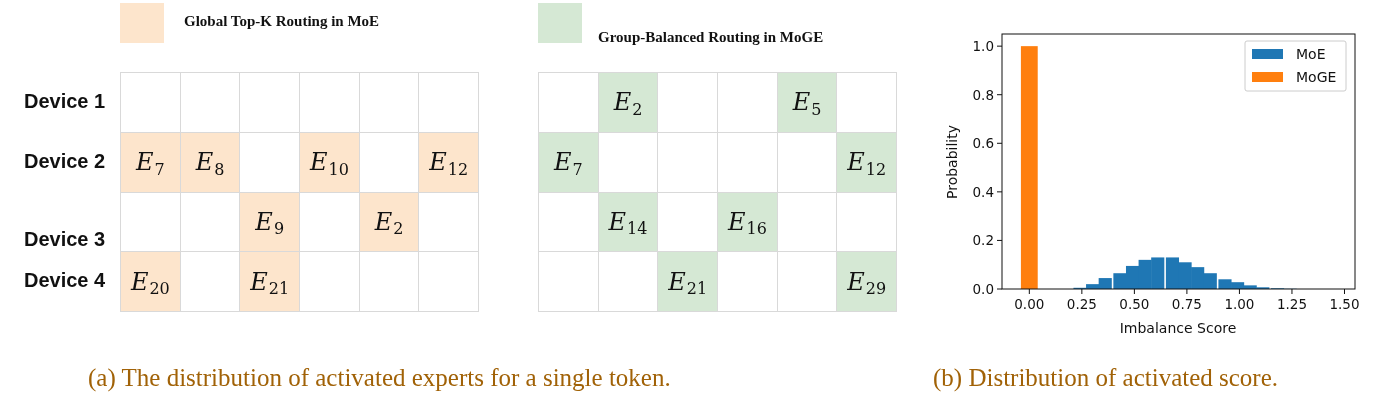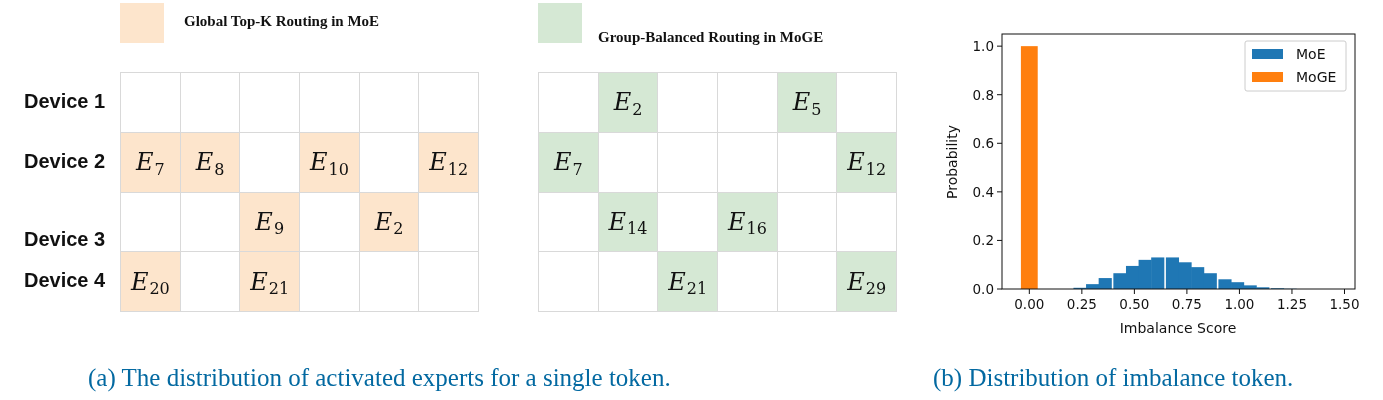--- a/index.html
+++ b/index.html
@@ -7,21 +7,21 @@
 
   .legend-swatch { position: absolute; width: 44px; height: 40px; }
   .legend-label { position: absolute; font-family: "Liberation Serif", serif; font-weight: bold; font-size: 15px; color: #111; white-space: nowrap; }
 
   .row-label { position: absolute; left: 8px; font-family: Liberation Sans, sans-serif; font-weight: bold; font-size: 20px; color: #111; white-space: nowrap; margin-left: 16px; }
 
   .grid { position: absolute; display: grid; grid-template-columns: repeat(6, 59.7px); grid-template-rows: repeat(4, 59.75px); border-top: 1px solid #d9d9d9; border-left: 1px solid #d9d9d9; }
   .cell { border-right: 1px solid #d9d9d9; border-bottom: 1px solid #d9d9d9; box-sizing: border-box; display: flex; align-items: center; justify-content: center; font-family: "DejaVu Serif", serif; font-style: italic; font-size: 24px; color: #111; }
   .cell .sub { font-style: normal; font-size: 16px; position: relative; top: 7px; margin-left: 1px; font-family: "DejaVu Serif", serif; }
 
-  .caption { position: absolute; font-family: "Liberation Serif", serif; font-size: 25px; color: #0369a1; white-space: nowrap; }
+  .caption { position: absolute; font-family: "Liberation Serif", serif; font-size: 25px; color: #a16207; white-space: nowrap; }
 
   #chart { position: absolute; left: 930px; top: 20px; }
   #chart text { font-family: "DejaVu Sans", sans-serif; fill: #111; }
 </style>
 </head>
 <body>
 
 <div class="legend-swatch" style="left:120px; top:3px; background:#fde5cc;"></div>
 <div class="legend-label" style="left:184px; top:13px;">Global Top-K Routing in MoE</div>
 <div class="legend-swatch" style="left:538px; top:3px; background:#d5e8d4;"></div>
@@ -127,21 +127,21 @@
     </div>
     <div class="cell"></div>
     <div class="cell"></div>
     <div class="cell" style="background: rgb(213, 232, 212);">
       <span>E</span>
       <span class="sub">29</span>
     </div>
   </div>
 
 <div class="caption" style="left:88px; top:364px;">(a) The distribution of activated experts for a single token.</div>
-<div class="caption" style="left:933px; top:364px;">(b) Distribution of imbalance token.</div>
+<div class="caption" style="left:933px; top:364px;">(b) Distribution of activated score.</div>
 
 <svg id="chart" width="453" height="320" viewBox="0 0 453 320">
   <g id="bars">
       <rect x="143.44047619047618" width="13.132440476190482" y="267.7857142857143" height="1.2142857142857224" fill="#1f77b4"></rect>
       <rect x="156.04761904761904" width="13.132440476190482" y="264.14285714285717" height="4.857142857142833" fill="#1f77b4"></rect>
       <rect x="168.6547619047619" width="13.132440476190453" y="258.07142857142856" height="10.928571428571445" fill="#1f77b4"></rect>
       <rect x="183.36309523809524" width="13.132440476190482" y="253.21428571428572" height="15.785714285714278" fill="#1f77b4"></rect>
       <rect x="195.9702380952381" width="13.132440476190453" y="245.92857142857144" height="23.071428571428555" fill="#1f77b4"></rect>
       <rect x="208.57738095238093" width="13.132440476190482" y="239.85714285714286" height="29.14285714285714" fill="#1f77b4"></rect>
       <rect x="221.1845238095238" width="13.132440476190453" y="237.42857142857142" height="31.571428571428584" fill="#1f77b4"></rect>

